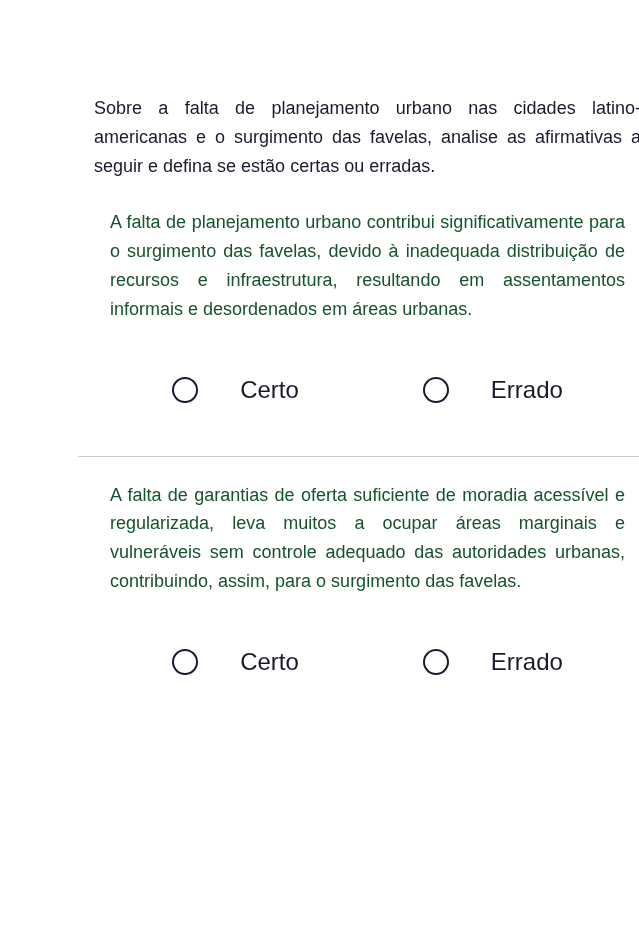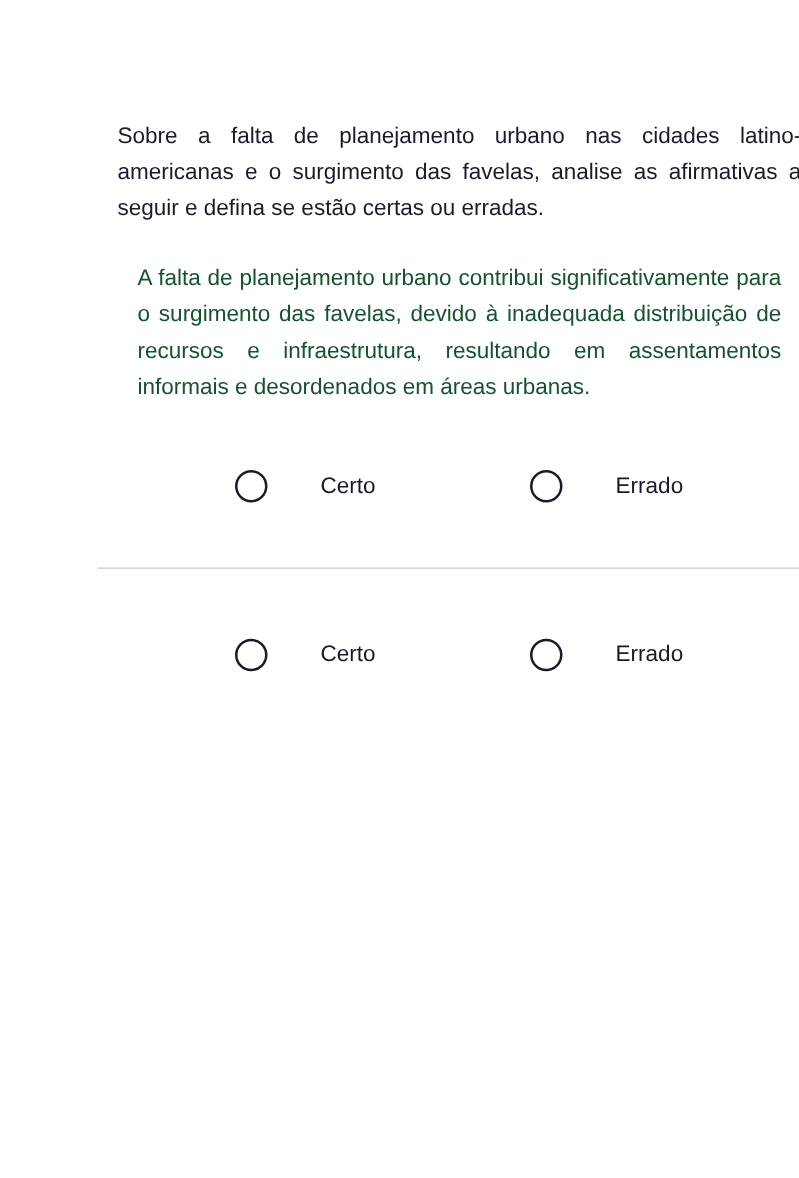--- a/index.html
+++ b/index.html
@@ -62,21 +62,21 @@
       align-items: center;
       gap: 60px;
       margin-bottom: 20px;
     }
 
     .option-label {
       display: flex;
       align-items: center;
       gap: 10px;
       cursor: pointer;
-      font-size: 18px;
+      font-size: 24px;
       color: #1a1a2e;
     }
 
     .radio-outer {
       width: 26px;
       height: 26px;
       border-radius: 50%;
       border: 2.5px solid #1a1a2e;
       display: flex;
       align-items: center;
@@ -124,20 +124,21 @@
         <div class="radio-outer">
         </div>
         <span>Errado</span>
       </label>
     </div>
   </div>
 
   <hr class="divider">
 
   <div class="question-block">
+    <p class="question-text">A falta de garantias de oferta suficiente de moradia acessível e regularizada, leva muitos a ocupar áreas marginais e vulneráveis sem controle adequado das autoridades urbanas, contribuindo, assim, para o surgimento das favelas.</p>
 
     <div class="options-row">
 
       <label class="option-label">
         <div class="radio-outer">
         </div>
         <span>Certo</span>
       </label>
 
       <label class="option-label">

